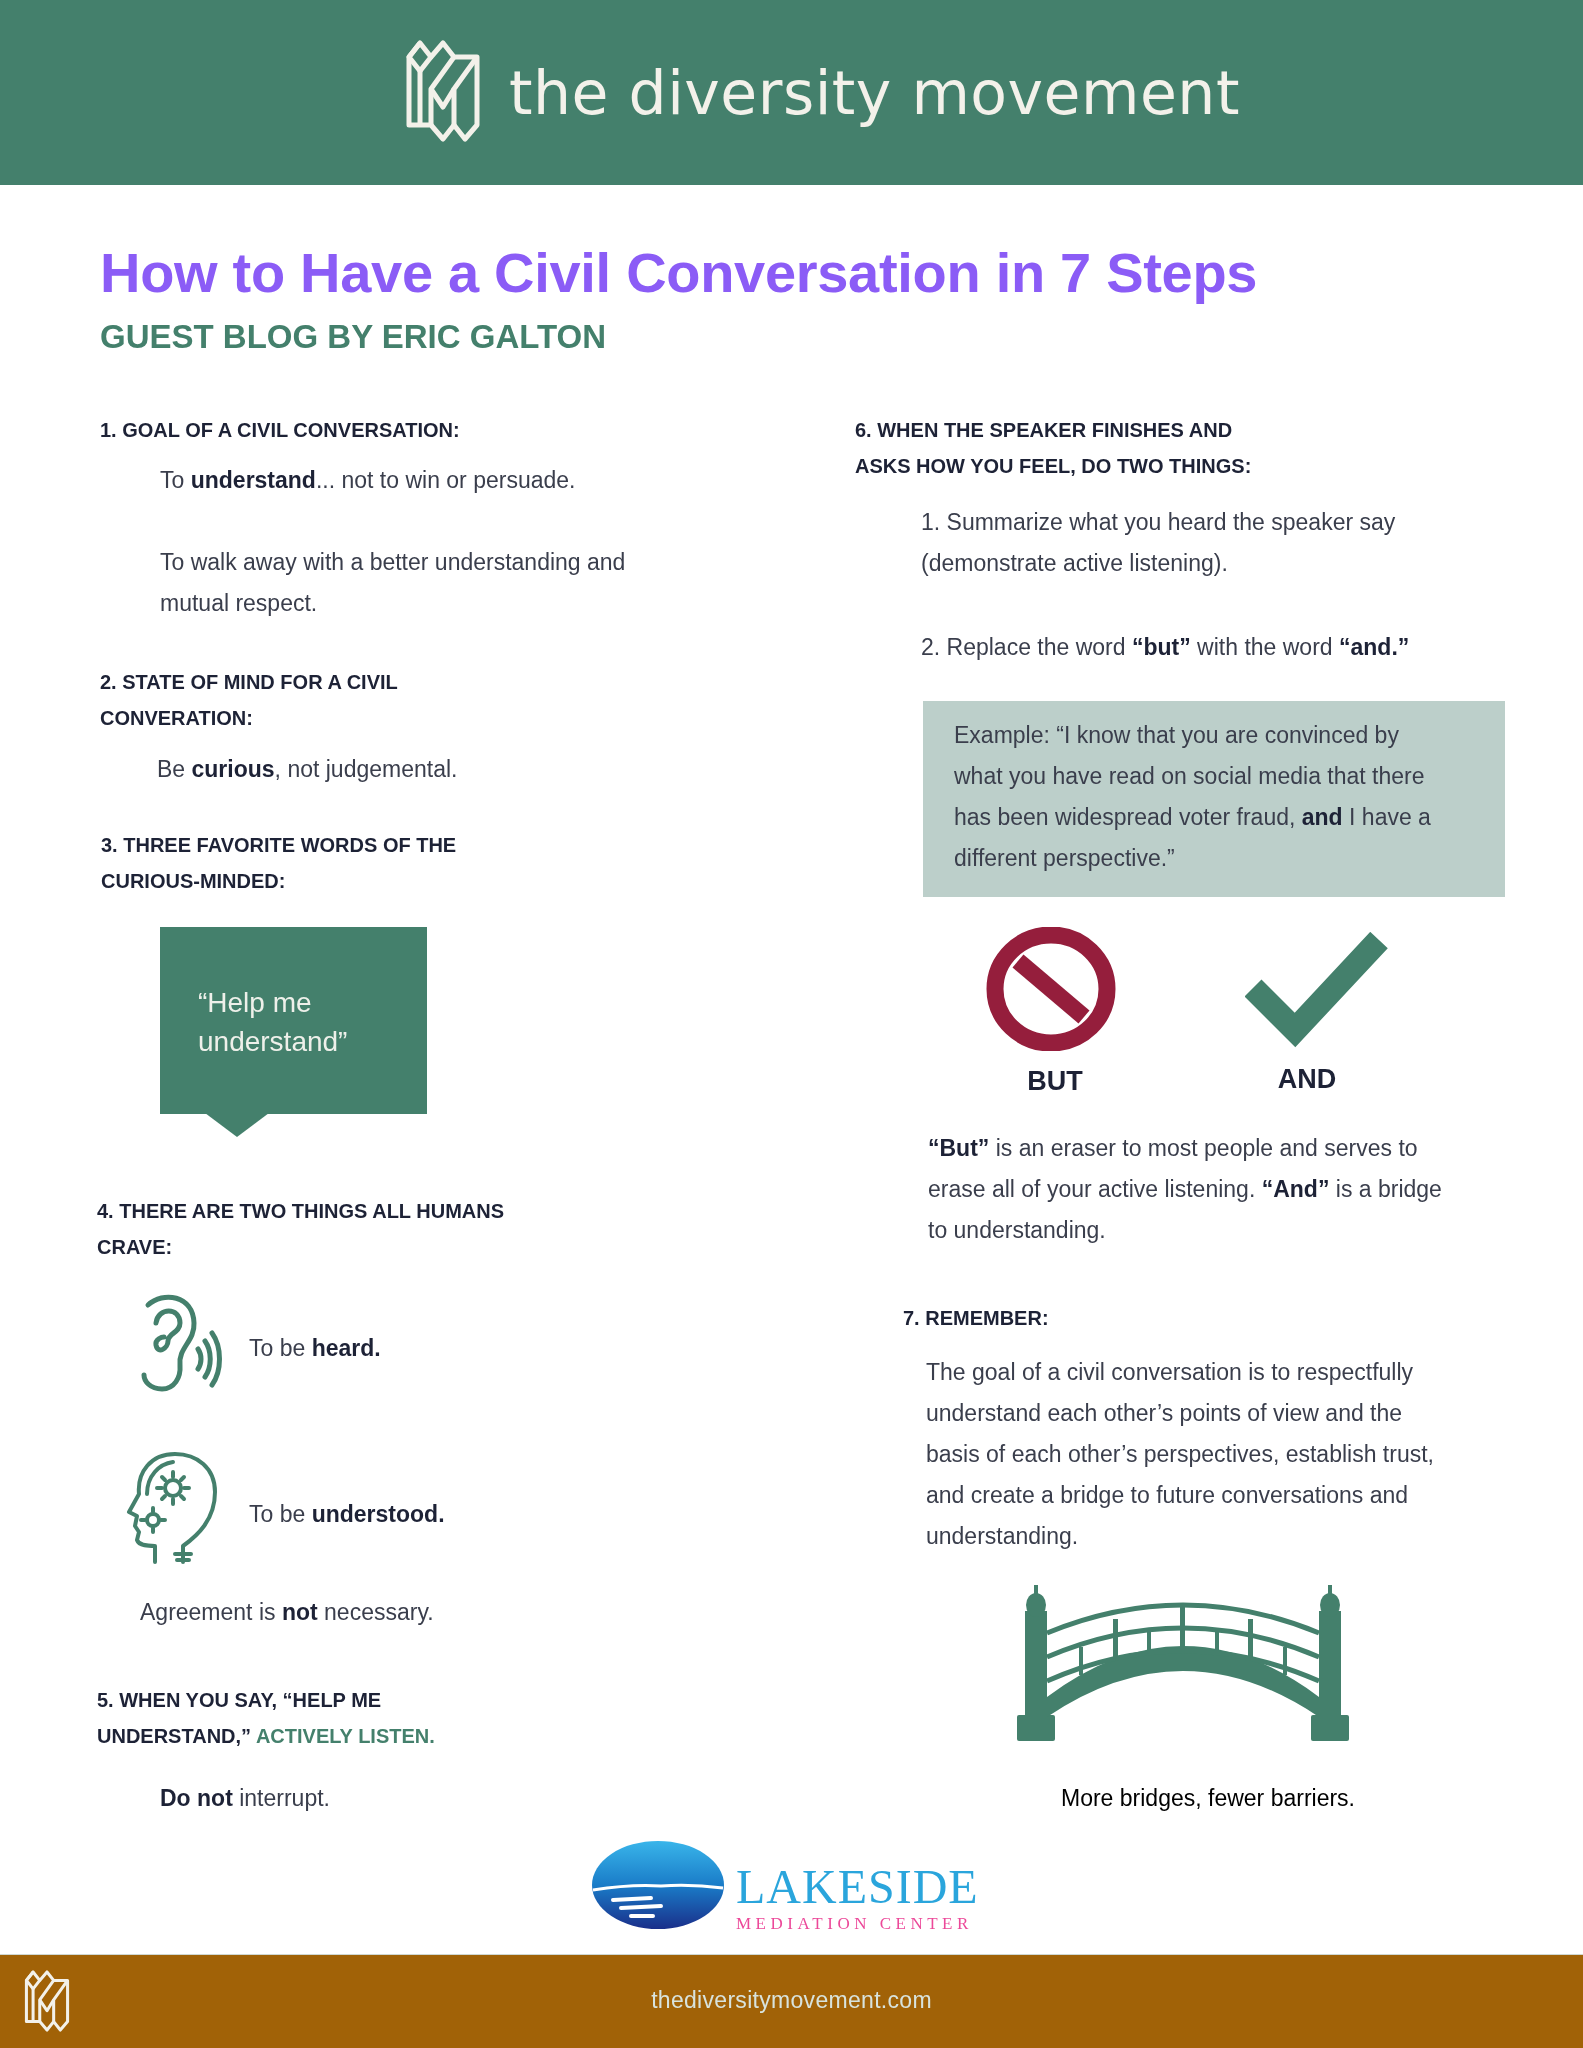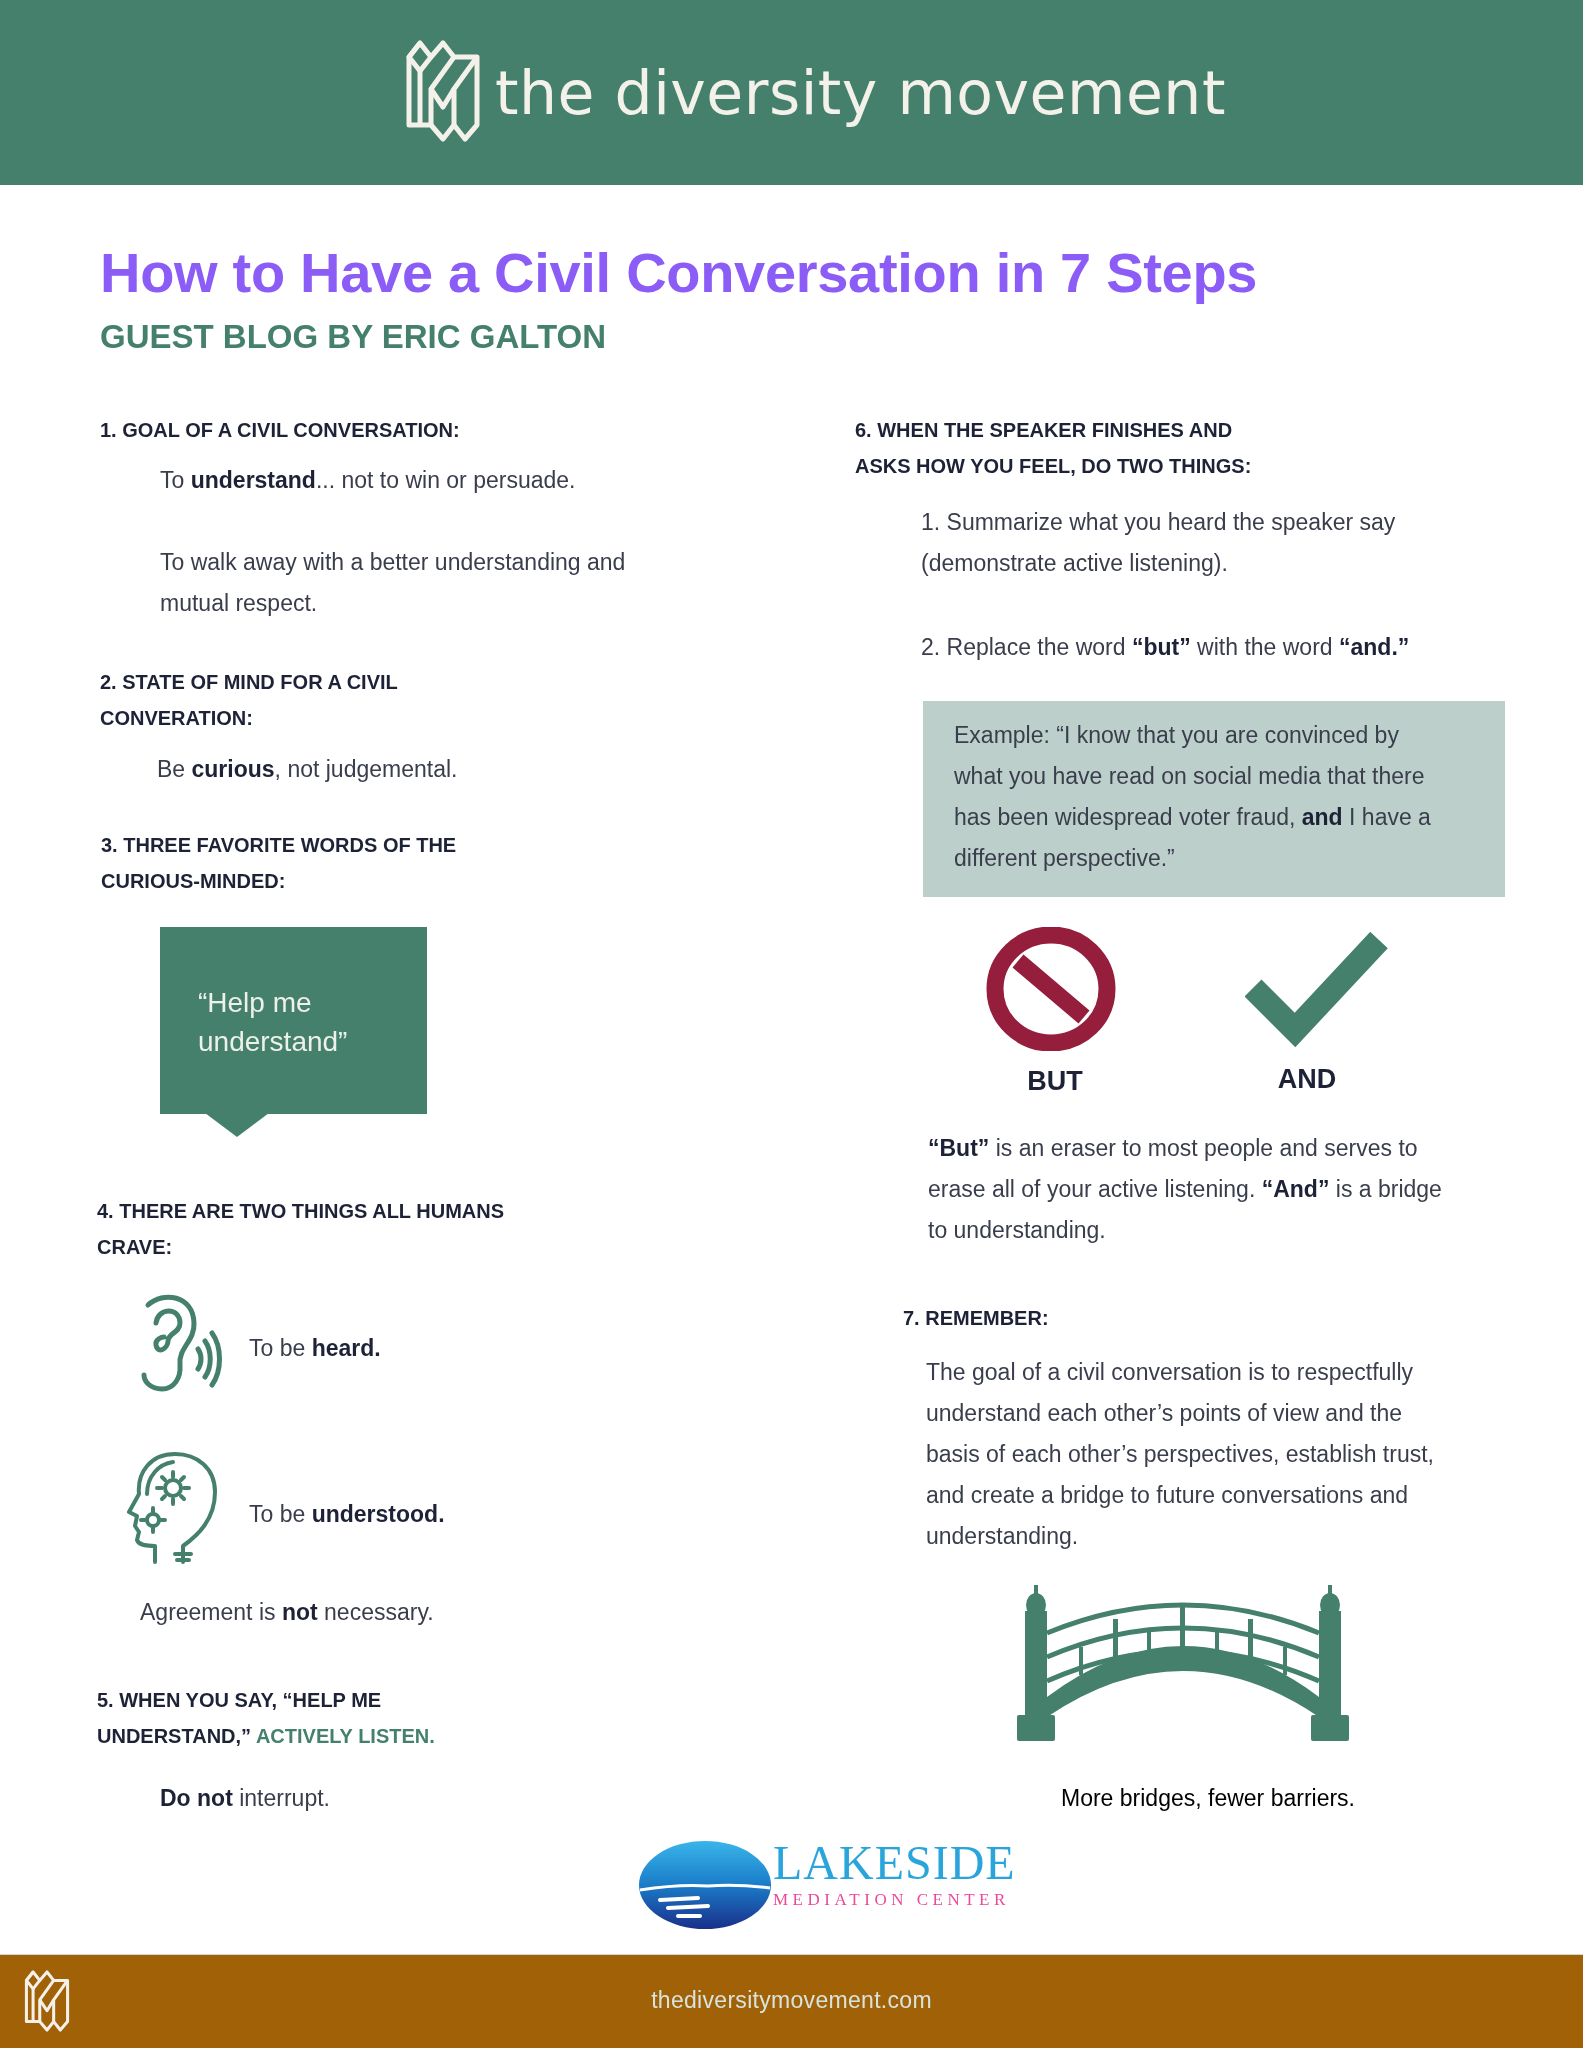--- a/index.html
+++ b/index.html
@@ -2,21 +2,21 @@
 <html><head>
 <meta charset="utf-8">
 <style>
   * { box-sizing: border-box; margin: 0; padding: 0; }
   html, body { width: 1583px; height: 2048px; background: #ffffff; overflow: hidden; }
   body { position: relative; font-family: "Liberation Sans", "DejaVu Sans", sans-serif; color: #1d2236; }
   .abs { position: absolute; }
 
   
   .header { position: absolute; left: 0; top: 0; width: 1583px; height: 185px; background: #44806c; }
-  .brand { position: absolute; left: 405px; top: 40px; height: 105px; display: flex; align-items: center; gap: 14px; justify-content: space-between; }
+  .brand { position: absolute; left: 405px; top: 40px; height: 105px; display: flex; align-items: center; gap: 28px; justify-content: space-between; }
   .brand-text { color: #f3f1ea; font-family: "DejaVu Sans", sans-serif; font-size: 60px; font-weight: 400; letter-spacing: 0.5px; }
 
   
   .page-title { left: 100px; top: 240px; font-size: 56px; font-weight: 700; color: #8b5cf6; letter-spacing: -0.3px; }
   .page-subtitle { left: 100px; top: 318px; font-size: 33px; font-weight: 700; color: #44806c; }
 
   
   .sec-h { font-size: 20px; font-weight: 700; color: #1d2236; line-height: 36px; }
   .sec-h .accent { color: #44806c; }
   .body-t { font-size: 23px; color: #3a3e4c; line-height: 41px; font-weight: 400; }
@@ -30,21 +30,21 @@
   .example-box { left: 923px; top: 701px; width: 582px; height: 196px; background: #bccfca; }
   .example-text { left: 954px; top: 715px; width: 540px; font-size: 23px; line-height: 41px; color: #3a3e4c; }
   .example-text b { color: #1d2236; }
 
   .icon-label { font-size: 27px; font-weight: 700; color: #1d2236; text-align: center; }
 
   
   .footer { position: absolute; left: 0; top: 1954px; width: 1583px; height: 94px; background: #a16207; border-top: 1px solid #cfd8d3; }
   .footer-url { position: absolute; left: 0; width: 1583px; top: 32px; text-align: center; color: #d8e3dd; font-size: 23px; font-weight: 300; letter-spacing: 0.3px; }
 
-  .lakeside { left: 638px; top: 1840px; display: flex; align-items: flex-start; }
+  .lakeside { left: 591px; top: 1840px; display: flex; align-items: flex-end; gap: 10px; }
   .lakeside-name { font-family: "Liberation Serif", "DejaVu Serif", serif; color: #2aa5dc; font-size: 48px; letter-spacing: 1px; line-height: 46px; }
   .lakeside-sub { font-family: "Liberation Serif", "DejaVu Serif", serif; color: #ec4899; font-size: 17px; letter-spacing: 4.5px; margin-top: 4px; }
 </style>
 </head>
 <body>
 
 <div class="header">
   <div class="brand">
     <span>
       <svg width="76" height="104" viewBox="0 0 76 104" fill="none" stroke="#f3f1ea" stroke-width="5" stroke-linejoin="round">

